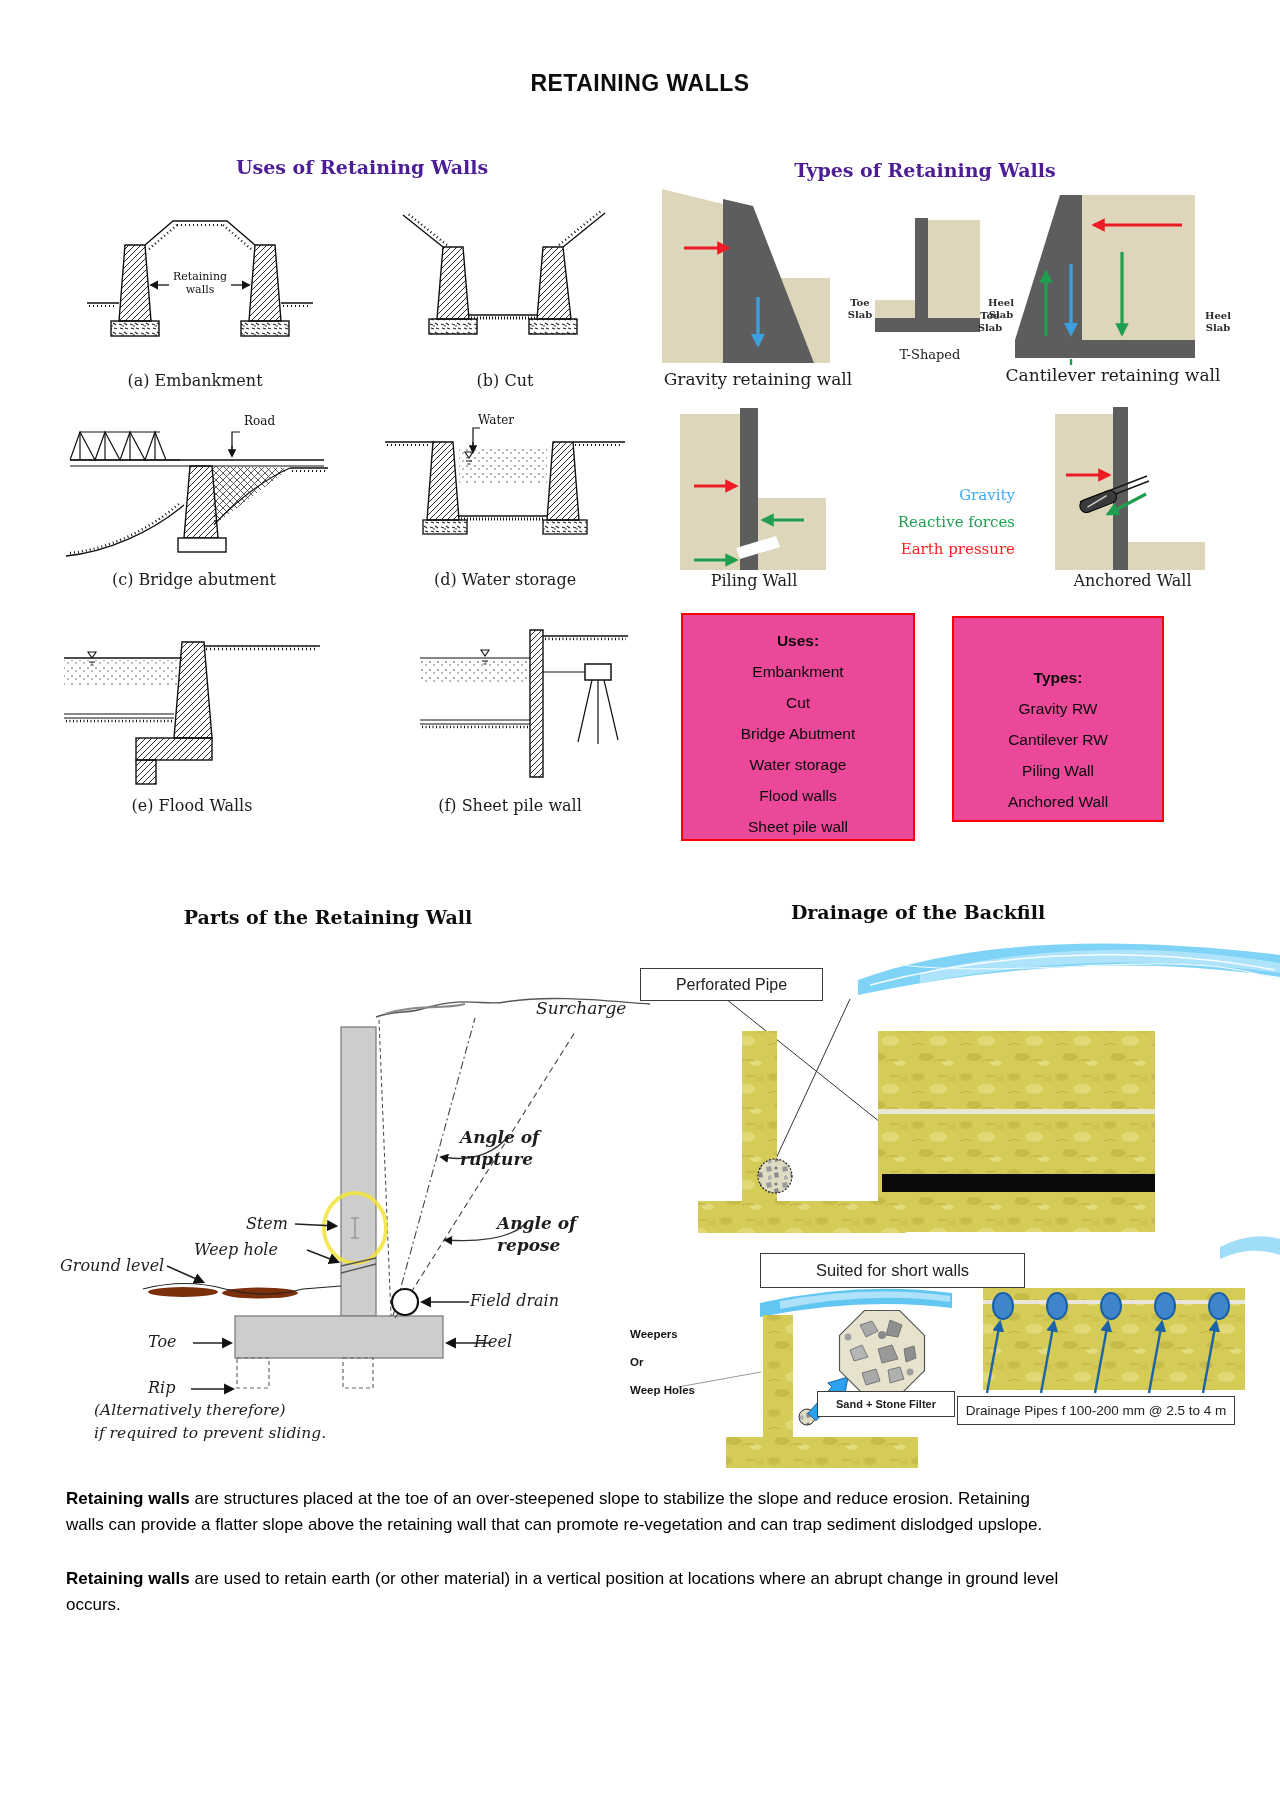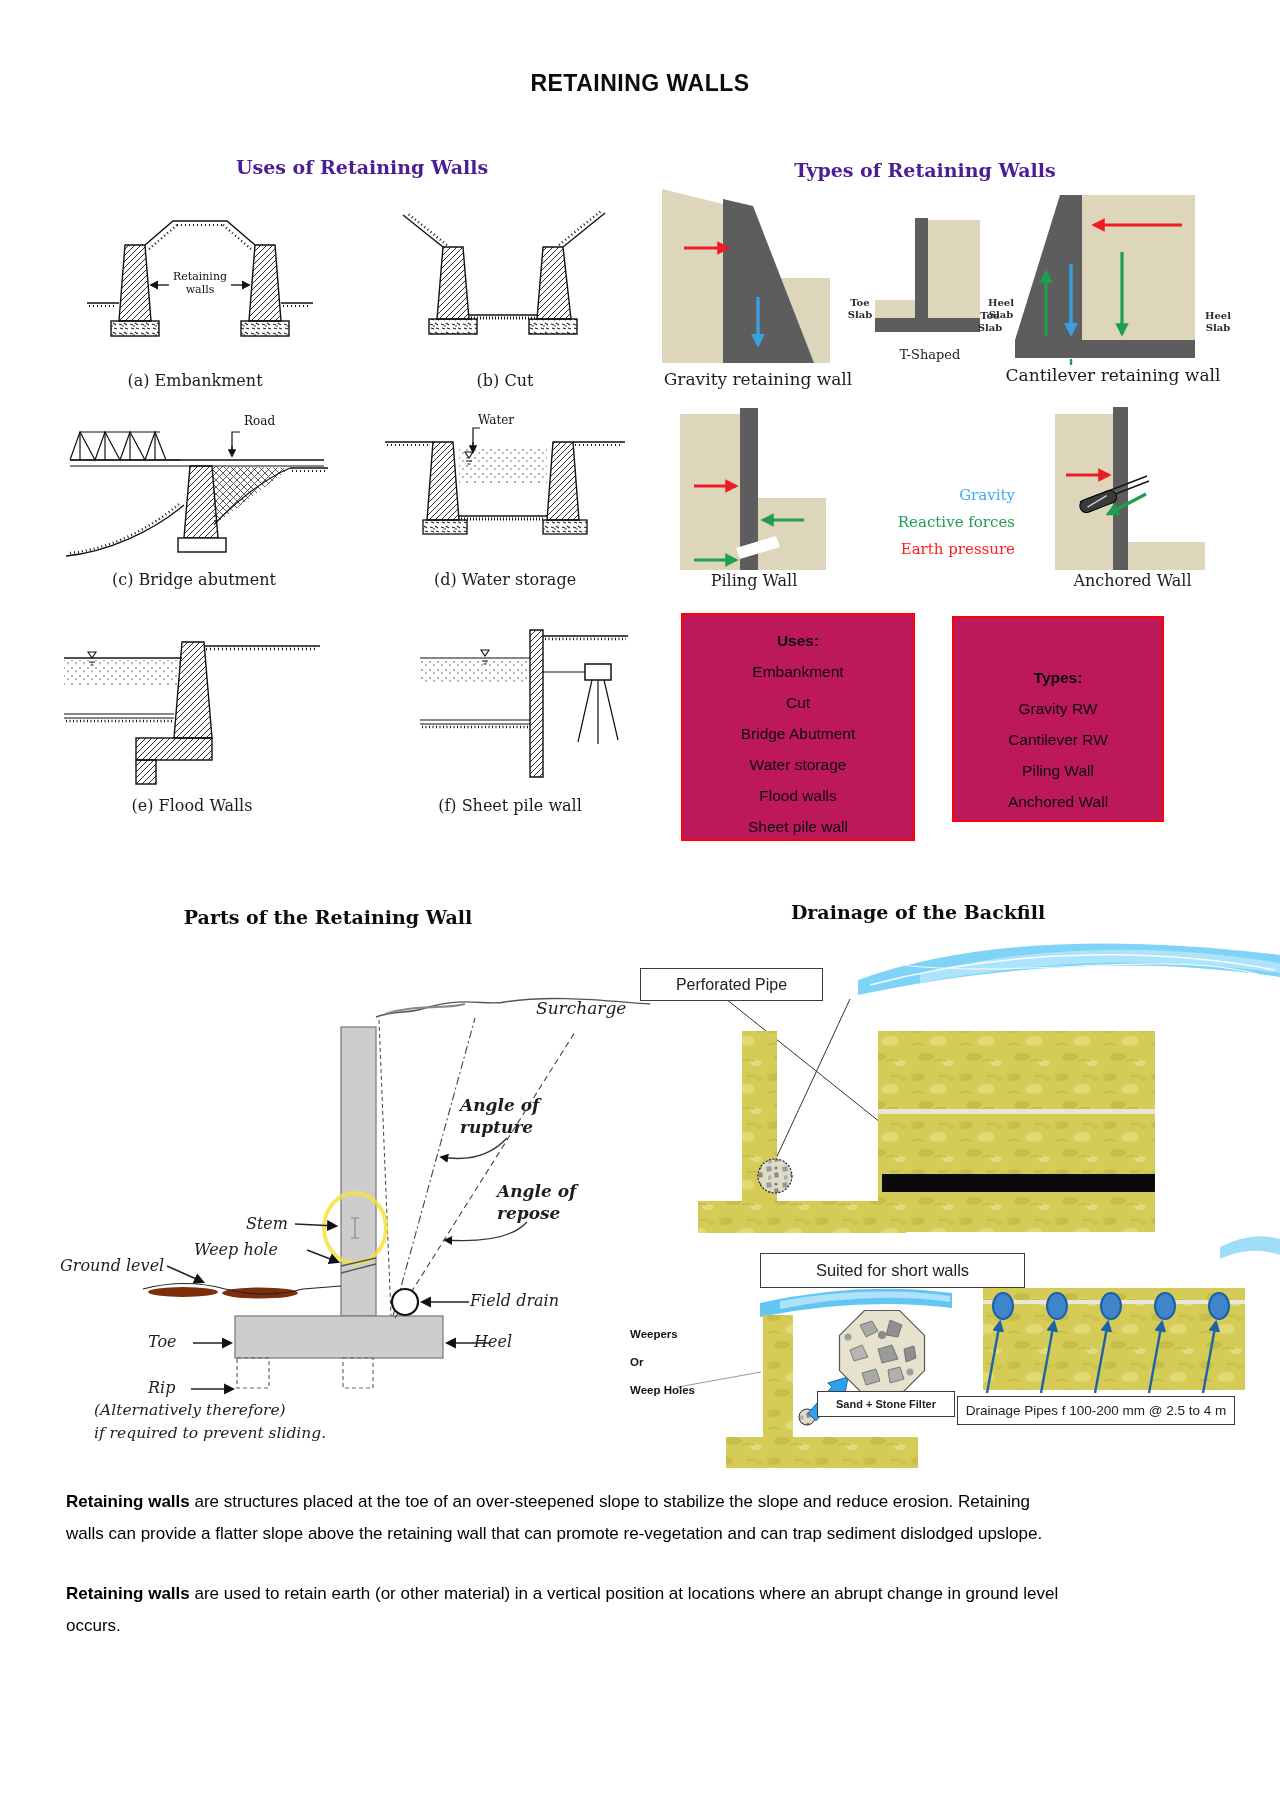--- a/index.html
+++ b/index.html
@@ -10,31 +10,31 @@
   .serif{font-family:"DejaVu Serif",serif;}
   .pre{white-space:pre-line;}
   .page-title{font-size:23px;font-weight:bold;letter-spacing:.5px;color:#0c0c0c;}
   .sec-title{font-family:"DejaVu Serif",serif;font-weight:bold;font-size:19px;color:#4c1d95;}
   .cap{font-family:"DejaVu Serif",serif;font-size:16px;color:#1c1c1c;}
   .cap-lg{font-family:"DejaVu Serif",serif;font-size:17px;color:#1c1c1c;margin-left:8px;}
   .cap-sm{font-family:"DejaVu Serif",serif;font-size:13px;color:#1c1c1c;}
   .slab{font-family:"DejaVu Serif",serif;font-size:10px;font-weight:bold;line-height:11.5px;color:#2d2d2d;}
   .diag-lbl{font-family:"DejaVu Serif",serif;font-size:11px;line-height:13px;color:#111;}
   .legend-line{font-family:"DejaVu Serif",serif;font-size:15px;text-align:right;}
-  .redbox{border:2.5px solid #ff0000;background:#be185d;text-align:center;
+  .redbox{border:2.5px solid #ff0000;background:#ec4899;text-align:center;
           font-size:15.5px;line-height:31px;color:#0a0a0a;}
   .redbox .bx-title{font-weight:bold;}
   .plabel{font-family:"DejaVu Serif",serif;font-style:italic;font-size:16px;color:#1d1d1d;}
-  .plabel.b{font-weight:bold;line-height:22px;}
+  .plabel.b{font-weight:bold;line-height:22px;margin-top:32px;}
   .wbox{border:1.4px solid #3c3c3c;background:#fff;display:flex;align-items:center;justify-content:center;
         font-size:16px;color:#222;}
   .wbox.sm{font-size:11px;font-weight:bold;}
   .wbox.md{font-size:13.5px;}
   .weep{font-size:11.5px;font-weight:bold;color:#141414;}
-  .para{font-size:17px;line-height:32px;color:#000;}
+  .para{font-size:17px;line-height:26px;color:#000;}
   .para p{margin:0 0 28px 0;}
 </style>
 </head>
 <body>
 
 <div id="page">
 
   <svg width="0" height="0" style="position:absolute" aria-hidden="true">
     <defs>
       <pattern id="hatch" patternUnits="userSpaceOnUse" width="6" height="6">

